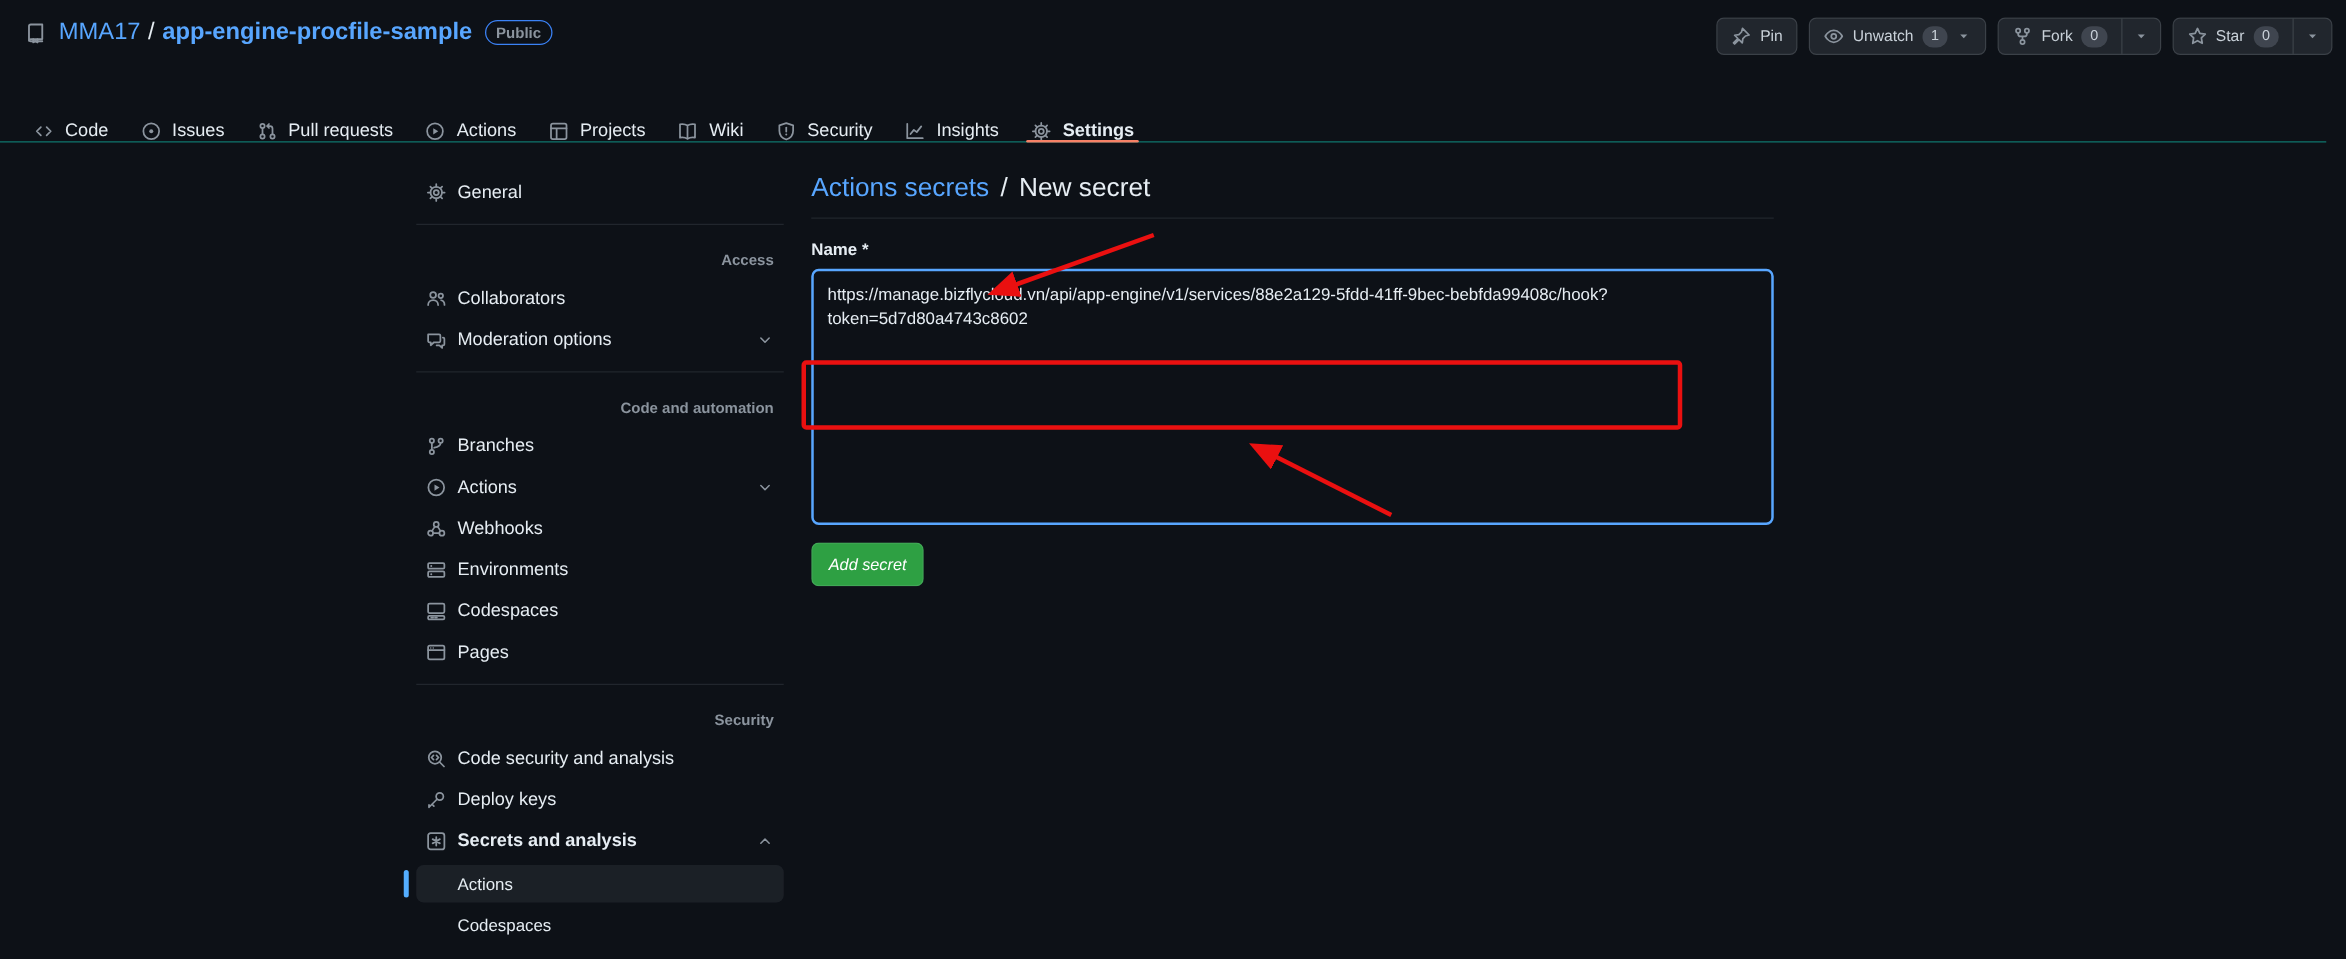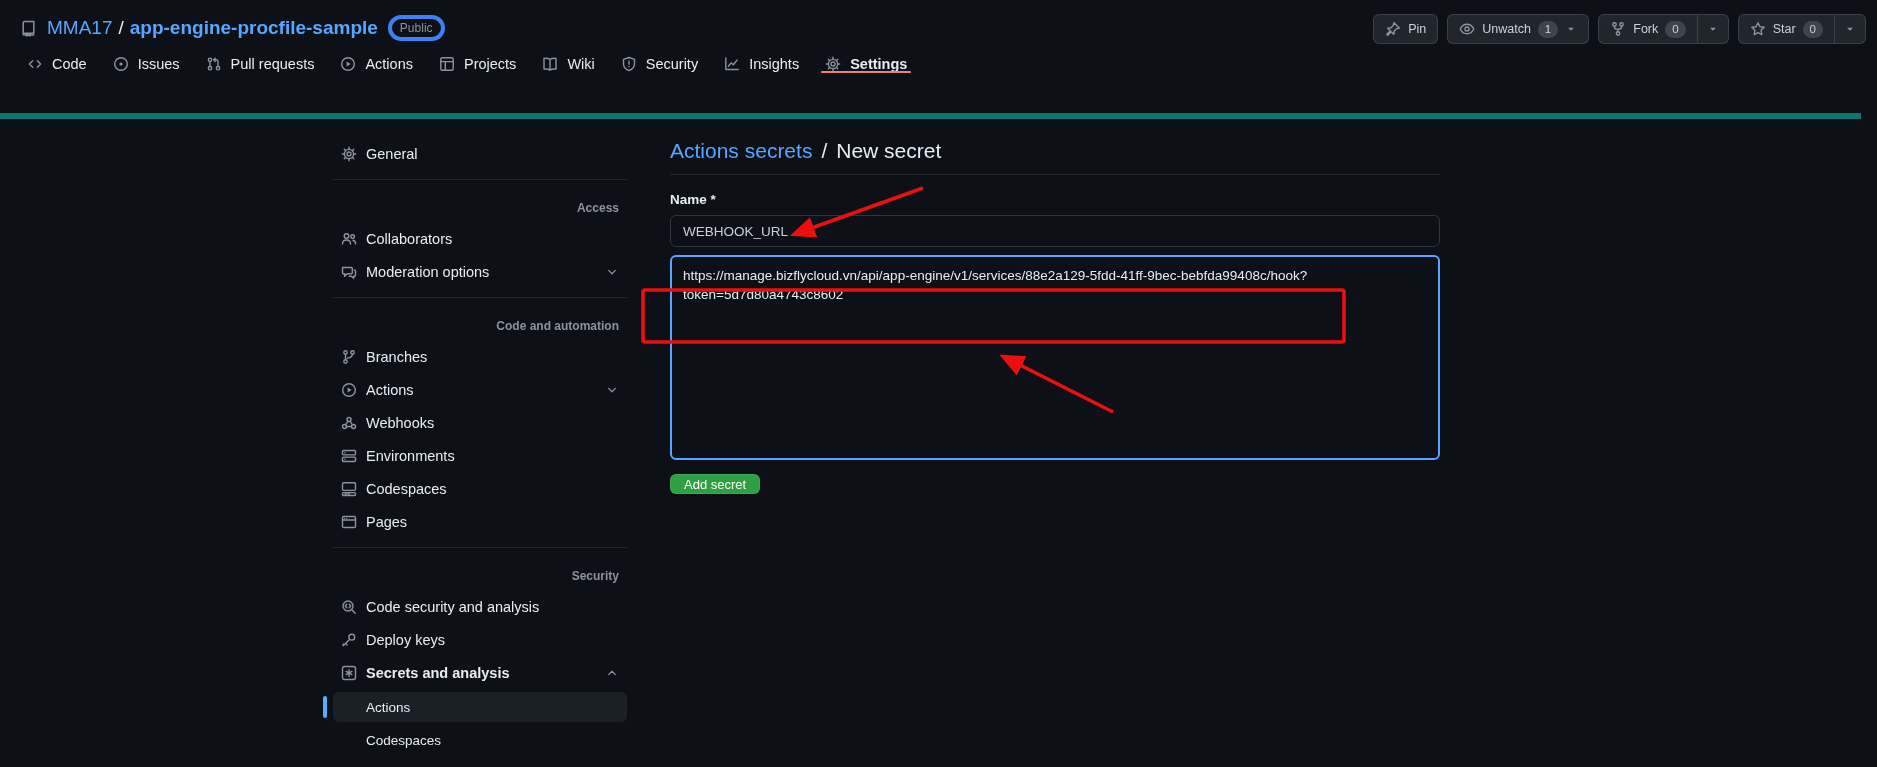--- a/index.html
+++ b/index.html
@@ -19,58 +19,58 @@
   svg.oct{display:block;}
   svg.oct *{stroke:currentColor;fill:none;stroke-width:1.4;stroke-linecap:round;stroke-linejoin:round;}
   svg.oct .f{fill:currentColor;stroke:none;}
 
   
   .repo-title{position:absolute;left:20px;top:15px;display:flex;align-items:center;font-size:19px;}
   .repo-title .ric{color:#8b949e;margin-right:10px;display:flex;}
   .repo-title a{color:var(--accent-link);text-decoration:none;cursor:pointer;}
   .repo-title .sep{color:#e6edf3;margin:0 6px;}
   .repo-title .rname{font-weight:700;}
-  .badge{border:4px solid #3b82f6;color:#8b949e;font-size:12px;line-height:18px;padding:0 8px;border-radius:999px;margin-left:10px;font-weight:400;}
+  .badge{border:1px solid #3b82f6;color:#8b949e;font-size:12px;line-height:18px;padding:0 8px;border-radius:999px;margin-left:10px;font-weight:700;}
 
   .header-actions{position:absolute;right:11px;top:14px;display:flex;gap:9px;}
   .gh-btn{display:flex;align-items:stretch;height:28px;background:#21262d;border:1px solid rgba(240,246,252,0.13);border-radius:6px;color:#c9d1d9;font-size:12.5px;cursor:pointer;}
   .gh-btn .seg{display:flex;align-items:center;gap:7px;padding:0 11px;justify-content:space-between;}
   .gh-btn .seg-caret{display:flex;align-items:center;padding:0 9px;border-left:1px solid rgba(240,246,252,0.13);}
   .gh-btn .bic{color:#8b949e;display:flex;}
   .counter{background:rgba(110,118,129,0.4);border-radius:999px;font-size:11.5px;line-height:17px;padding:0 7px;color:#c9d1d9;}
   .caret{display:flex;color:#8b949e;}
 
   
-  .tabbar{position:absolute;top:56px;left:0;right:16px;height:57px;border-bottom:6px solid #0f766e;display:flex;align-items:flex-start;padding-left:14px;}
+  .tabbar{position:absolute;top:56px;left:0;right:16px;height:57px;border-bottom:1px solid #0f766e;display:flex;align-items:flex-end;padding-left:14px;}
   .tab{display:flex;align-items:center;gap:9px;padding:0 13px;font-size:14.5px;color:#e6edf3;text-decoration:none;position:relative;cursor:pointer;}
   .tab .tic{color:#8b949e;display:flex;}
   .tab.active .tlabel{font-weight:700;}
   .tab.active::after{content:"";position:absolute;left:9px;right:9px;bottom:-1px;height:2.5px;border-radius:3px;background:var(--tab-underline);}
 
   
   .sidebar{position:absolute;left:333px;top:137px;width:294px;}
   .nav-item{height:33px;display:flex;align-items:center;gap:9px;padding:0 8px;border-radius:6px;font-size:14.5px;color:#e6edf3;cursor:pointer;position:relative;box-sizing:border-box;}
   .nav-item .ic{width:16px;height:16px;color:#8b949e;flex:none;display:flex;}
   .nav-item.bold{font-weight:700;}
   .chev{margin-left:auto;color:#8b949e;display:flex;}
   .divider{height:1px;background:#21262d;margin:9px 0;}
   .section-title{font-size:12px;font-weight:700;color:#8b949e;padding:12px 8px 7px;line-height:14px;text-align:right;}
   .sub-item{height:30px;margin-top:3px;display:flex;align-items:center;padding:0 8px 0 33px;font-size:13.5px;border-radius:6px;color:#e6edf3;cursor:pointer;position:relative;}
   .sub-item.active{background:rgba(177,186,196,0.09);}
   .active-bar{position:absolute;left:-10px;top:4px;bottom:4px;width:4px;border-radius:2px;background:var(--sidebar-active-bar);}
 
   
-  .main{position:absolute;left:670px;top:113px;width:770px;}
+  .main{position:absolute;left:649px;top:113px;width:770px;}
   .breadcrumb{margin:26px 0 0 0;font-size:21px;font-weight:400;display:flex;gap:9px;align-items:baseline;padding-bottom:11px;border-bottom:1px solid #21262d;}
   .breadcrumb a{color:var(--accent-link);text-decoration:none;cursor:pointer;}
   .breadcrumb .cur,.breadcrumb .bsep{color:#e6edf3;}
   .form-label{margin-top:17px;font-size:13.5px;font-weight:700;color:#e6edf3;}
   .text-input{margin-top:8px;display:block;width:100%;box-sizing:border-box;height:32px;background:#0d1117;border:1px solid #30363d;border-radius:6px;color:#c9d1d9;font-size:13.5px;padding:0 12px;font-family:inherit;outline:none;}
   .secret-area{margin-top:8px;display:block;width:100%;box-sizing:border-box;height:205px;background:#0d1117;border:2px solid var(--focus-border);border-radius:6px;color:#e6edf3;font-size:13.5px;line-height:19px;padding:9px 11px;font-family:inherit;resize:none;outline:none;overflow:hidden;}
-  .submit-btn{margin-top:14px;height:20px;padding:0 13px;background:var(--button-green);border:1px solid rgba(240,246,252,0.1);border-radius:6px;color:#ffffff;font-size:13px;font-weight:500;font-family:inherit;cursor:pointer;}
+  .submit-btn{margin-top:14px;height:35px;padding:0 13px;background:var(--button-green);border:1px solid rgba(240,246,252,0.1);border-radius:6px;color:#ffffff;font-size:13px;font-weight:500;font-family:inherit;cursor:pointer;font-style:italic;}
 
   
   .overlay{position:absolute;inset:0;pointer-events:none;z-index:9;}
   .overlay line{stroke:var(--annotation-red);stroke-width:3.6px;}
   .overlay rect{fill:none;stroke:var(--annotation-red);stroke-width:3.6px;}
   .overlay polygon{fill:var(--annotation-red);}
 </style>
 </head>
 <body>
 
@@ -404,21 +404,20 @@
 </nav>
 
 <main class="main">
   <h2 class="breadcrumb">
     <a>Actions secrets</a>
     <span class="bsep">/</span>
     <span class="cur">New secret</span>
   </h2>
 
   <div class="form-label">Name *</div>
-  <input class="text-input" type="text" value="WEBHOOK_URL" style="">
 
   <textarea class="secret-area" spellcheck="false" style="">https://manage.bizflycloud.vn/api/app-engine/v1/services/88e2a129-5fdd-41ff-9bec-bebfda99408c/hook?token=5d7d80a4743c8602</textarea>
 
   <button class="submit-btn">Add secret</button>
 </main>
 
 <svg class="overlay" width="1877" height="767" viewBox="0 0 1877 767">
   <defs>
     <marker id="ah" markerWidth="8" markerHeight="7" refX="5.5" refY="3" orient="auto">
       <polygon points="0 0, 7 3, 0 6"></polygon>

